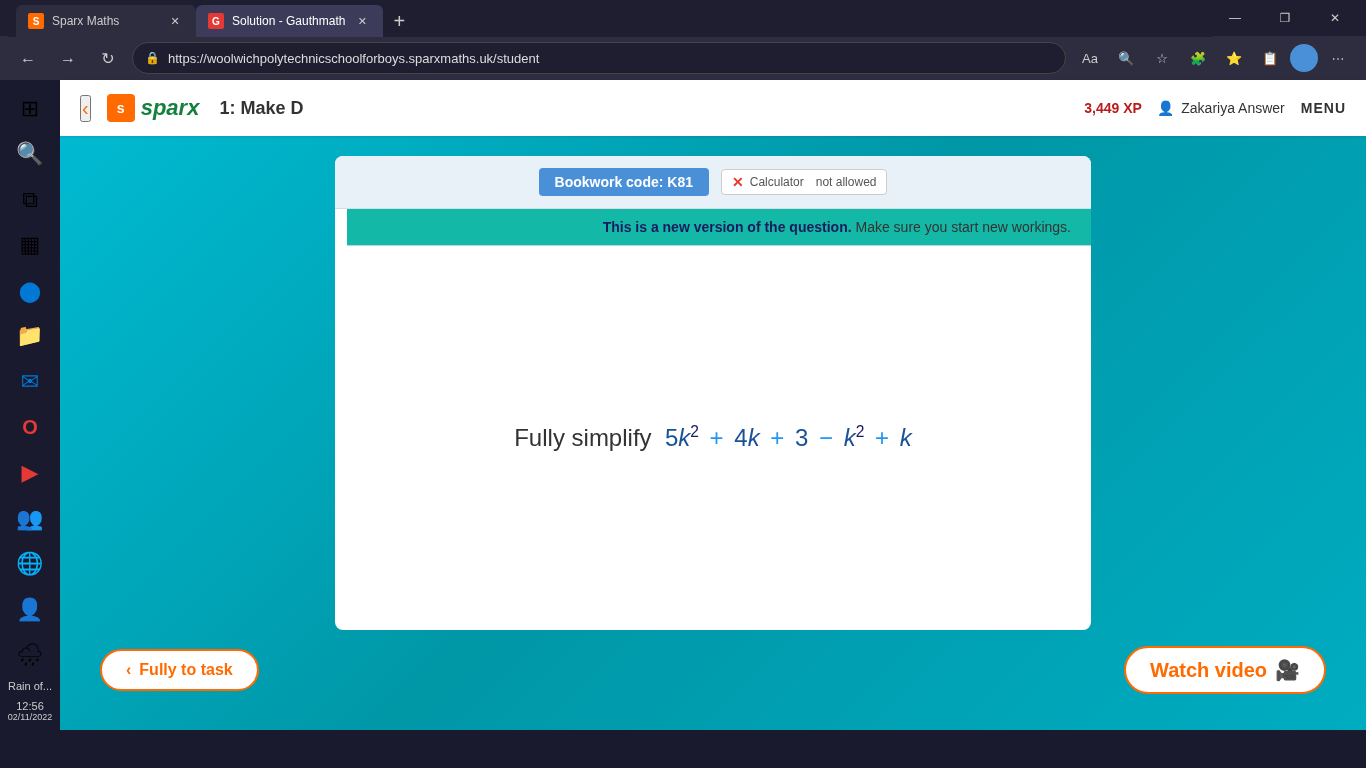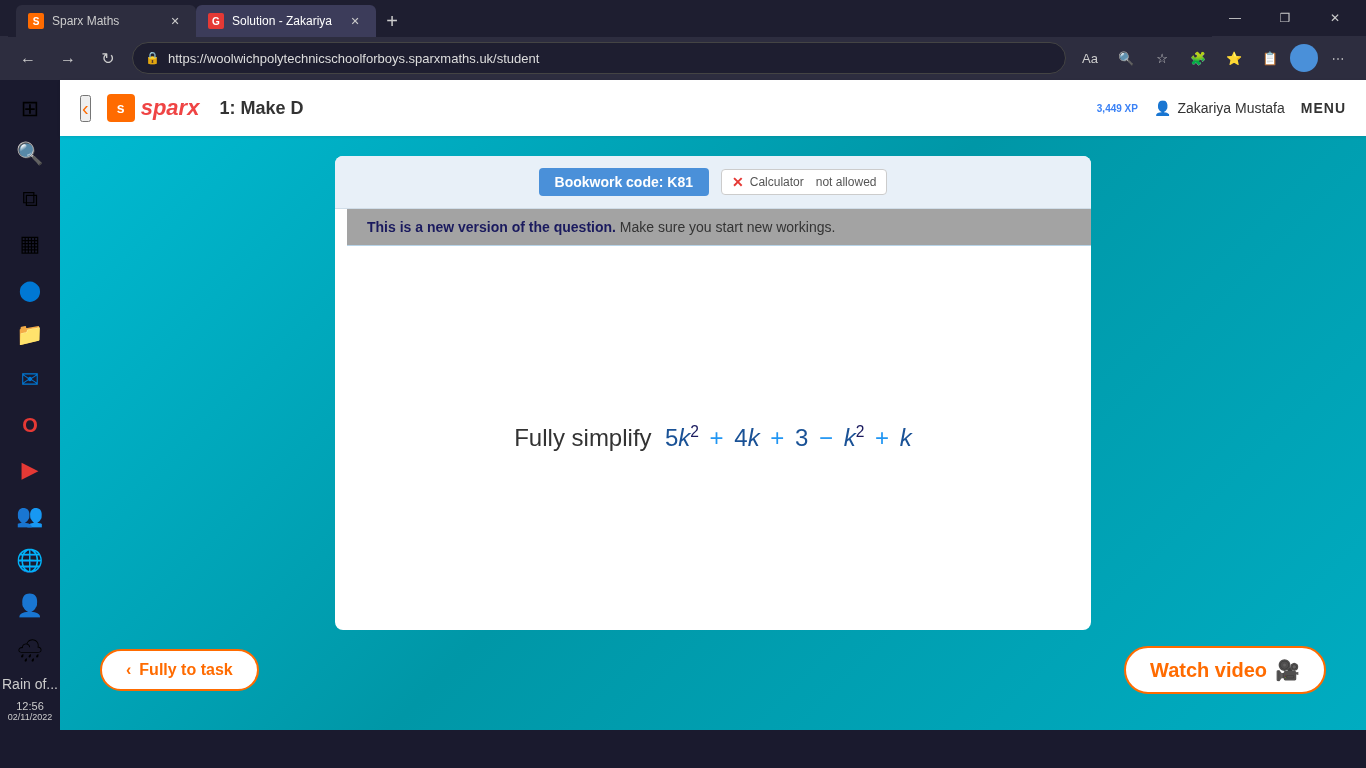--- a/index.html
+++ b/index.html
@@ -34,37 +34,37 @@
     .taskbar-left { width: 60px; background: #1a1a2e; display: flex; flex-direction: column; align-items: center; padding: 8px 0; gap: 4px; }
     .taskbar-icon { width: 44px; height: 44px; display: flex; align-items: center; justify-content: center; border-radius: 4px; cursor: pointer; font-size: 22px; position: relative; }
 
     
     .main-content { flex: 1; background: linear-gradient(135deg, #00bcd4 0%, #0097a7 50%, #00acc1 100%); display: flex; flex-direction: column; }
 
     
     .sparx-header { background: #fff; height: 56px; display: flex; align-items: center; padding: 0 20px; gap: 16px; box-shadow: 0 1px 3px rgba(0,0,0,0.1); }
     .back-btn { color: #ff6b00; font-size: 20px; cursor: pointer; display: flex; align-items: center; }
     .sparx-logo { display: flex; align-items: center; gap: 6px; }
-    .sparx-logo-text { font-size: 22px; font-weight: 800; color: #ef4444; font-style: italic; }
+    .sparx-logo-text { font-size: 22px; font-weight: 800; color: #15803d; font-style: italic; }
     .sparx-logo-icon { width: 28px; height: 28px; background: #ff6b00; border-radius: 4px; display: flex; align-items: center; justify-content: center; color: white; font-weight: bold; font-size: 14px; }
     .item-label { font-size: 18px; font-weight: 600; color: #333; margin-left: 4px; }
     .header-right { margin-left: auto; display: flex; align-items: center; gap: 16px; }
-    .xp-badge { font-size: 10px; font-weight: 700; color: #3b82f6; }
+    .xp-badge { font-size: 14px; font-weight: 700; color: #b91c1c; }
     .user-info { display: flex; align-items: center; gap: 6px; font-size: 14px; color: #333; }
     .user-icon { color: #555; }
     .menu-btn { font-size: 14px; font-weight: 700; color: #333; cursor: pointer; letter-spacing: 1px; }
 
     
     .content-area { flex: 1; display: flex; flex-direction: column; align-items: center; padding: 20px; }
     .question-card { background: white; border-radius: 8px; width: 756px; flex: 1; display: flex; flex-direction: column; overflow: hidden; }
     .bookwork-bar { background: #e8f0f8; padding: 12px 20px; display: flex; justify-content: center; align-items: center; gap: 12px; border-bottom: 1px solid #d0dde8; }
     .bookwork-code { background: #4a90d9; color: white; padding: 6px 16px; border-radius: 4px; font-size: 14px; font-weight: 600; }
     .calculator-badge { background: white; border: 1px solid #ccc; border-radius: 4px; padding: 4px 10px; display: flex; align-items: center; gap: 6px; font-size: 12px; color: #555; }
     .calc-x { color: #e53935; font-weight: bold; font-size: 14px; }
-    .new-version-bar { background: #a3a3a3; padding: 10px 20px; text-align: left; font-size: 14px; color: #333; border-bottom: 1px solid #b8d4e8; margin-left: 12px; }
+    .new-version-bar { background: #14b8a6; padding: 10px 20px; text-align: right; font-size: 14px; color: #333; border-bottom: 1px solid #b8d4e8; margin-left: 12px; }
     .new-version-bar strong { color: #1a1a5e; }
     .question-body { flex: 1; display: flex; align-items: center; justify-content: center; }
     .math-question { font-size: 24px; color: #1a1a5e; text-align: center; line-height: 1.5; }
     .math-question .prefix { color: #333; }
 
     
     .bottom-bar { display: flex; justify-content: space-between; align-items: center; padding: 16px 20px; width: 100%; }
     .back-task-btn { background: white; border: 2px solid #ff6b00; color: #ff6b00; border-radius: 24px; padding: 10px 24px; font-size: 16px; font-weight: 600; cursor: pointer; display: flex; align-items: center; gap: 8px; }
     .watch-video-btn { background: white; border: 2px solid #ff6b00; color: #ff6b00; border-radius: 24px; padding: 10px 24px; font-size: 20px; font-weight: 600; cursor: pointer; display: flex; align-items: center; gap: 8px; }
     .answer-btn { background: #ff6b00; color: white; border: none; border-radius: 24px; padding: 10px 28px; font-size: 16px; font-weight: 700; cursor: pointer; display: flex; align-items: center; gap: 8px; }
@@ -81,21 +81,21 @@
 <div class="browser-chrome">
   <div class="title-bar">
     <div class="tab-bar" style="flex:1; display:flex; align-items:flex-end;">
       <div class="tab">
         <span class="tab-favicon sparx">S</span>
         <span>Sparx Maths</span>
         <button class="tab-close">✕</button>
       </div>
       <div class="tab active">
         <span class="tab-favicon gauth">G</span>
-        <span>Solution - Zakariya</span>
+        <span>Solution - Gauthmath</span>
         <button class="tab-close">✕</button>
       </div>
       <button class="tab-new">+</button>
     </div>
     <div class="title-bar-controls">
       <button class="title-bar-btn">—</button>
       <button class="title-bar-btn">❐</button>
       <button class="title-bar-btn close">✕</button>
     </div>
   </div>
@@ -130,41 +130,41 @@
     <div class="taskbar-icon">▦</div>
     <div class="taskbar-icon" style="color:#0078d4; font-size:20px;">⬤</div>
     <div class="taskbar-icon" style="color:#ffd700;">📁</div>
     <div class="taskbar-icon" style="color:#0078d4;">✉</div>
     <div class="taskbar-icon" style="color:#e53935; font-size:20px; font-weight:bold;">O</div>
     <div class="taskbar-icon" style="color:#e53935;">▶</div>
     <div class="taskbar-icon" style="color:#7b68ee;">👥</div>
     <div class="taskbar-icon">🌐</div>
     <div class="taskbar-icon">👤</div>
     <div class="taskbar-icon">🌧</div>
-    <div style="margin-top:auto; color:#ccc; font-size:14px; text-align:center; padding-bottom:4px;">Rain of...</div>
+    <div style="margin-top:auto; color:#ccc; font-size:11px; text-align:center; padding-bottom:4px;">Rain of...</div>
     <div style="color:#ccc; font-size:11px; text-align:center;">
       <div>12:56</div>
       <div style="font-size:9px;">02/11/2022</div>
     </div>
   </div>
 
   <div class="main-content">
 
     <div class="sparx-header">
       <button class="back-btn">‹</button>
       <div class="sparx-logo">
         <div class="sparx-logo-icon">s</div>
         <span class="sparx-logo-text">sparx</span>
       </div>
       <span class="item-label">1: Make D</span>
       <div class="header-right">
         <span class="xp-badge">3,449 XP</span>
         <div class="user-info">
           <span class="user-icon">👤</span>
-          <span>Zakariya Mustafa</span>
+          <span>Zakariya Answer</span>
         </div>
         <span class="menu-btn">MENU</span>
       </div>
     </div>
 
     <div class="content-area">
       <div class="question-card">
 
         <div class="bookwork-bar">
           <div class="bookwork-code">Bookwork code: K81</div>

